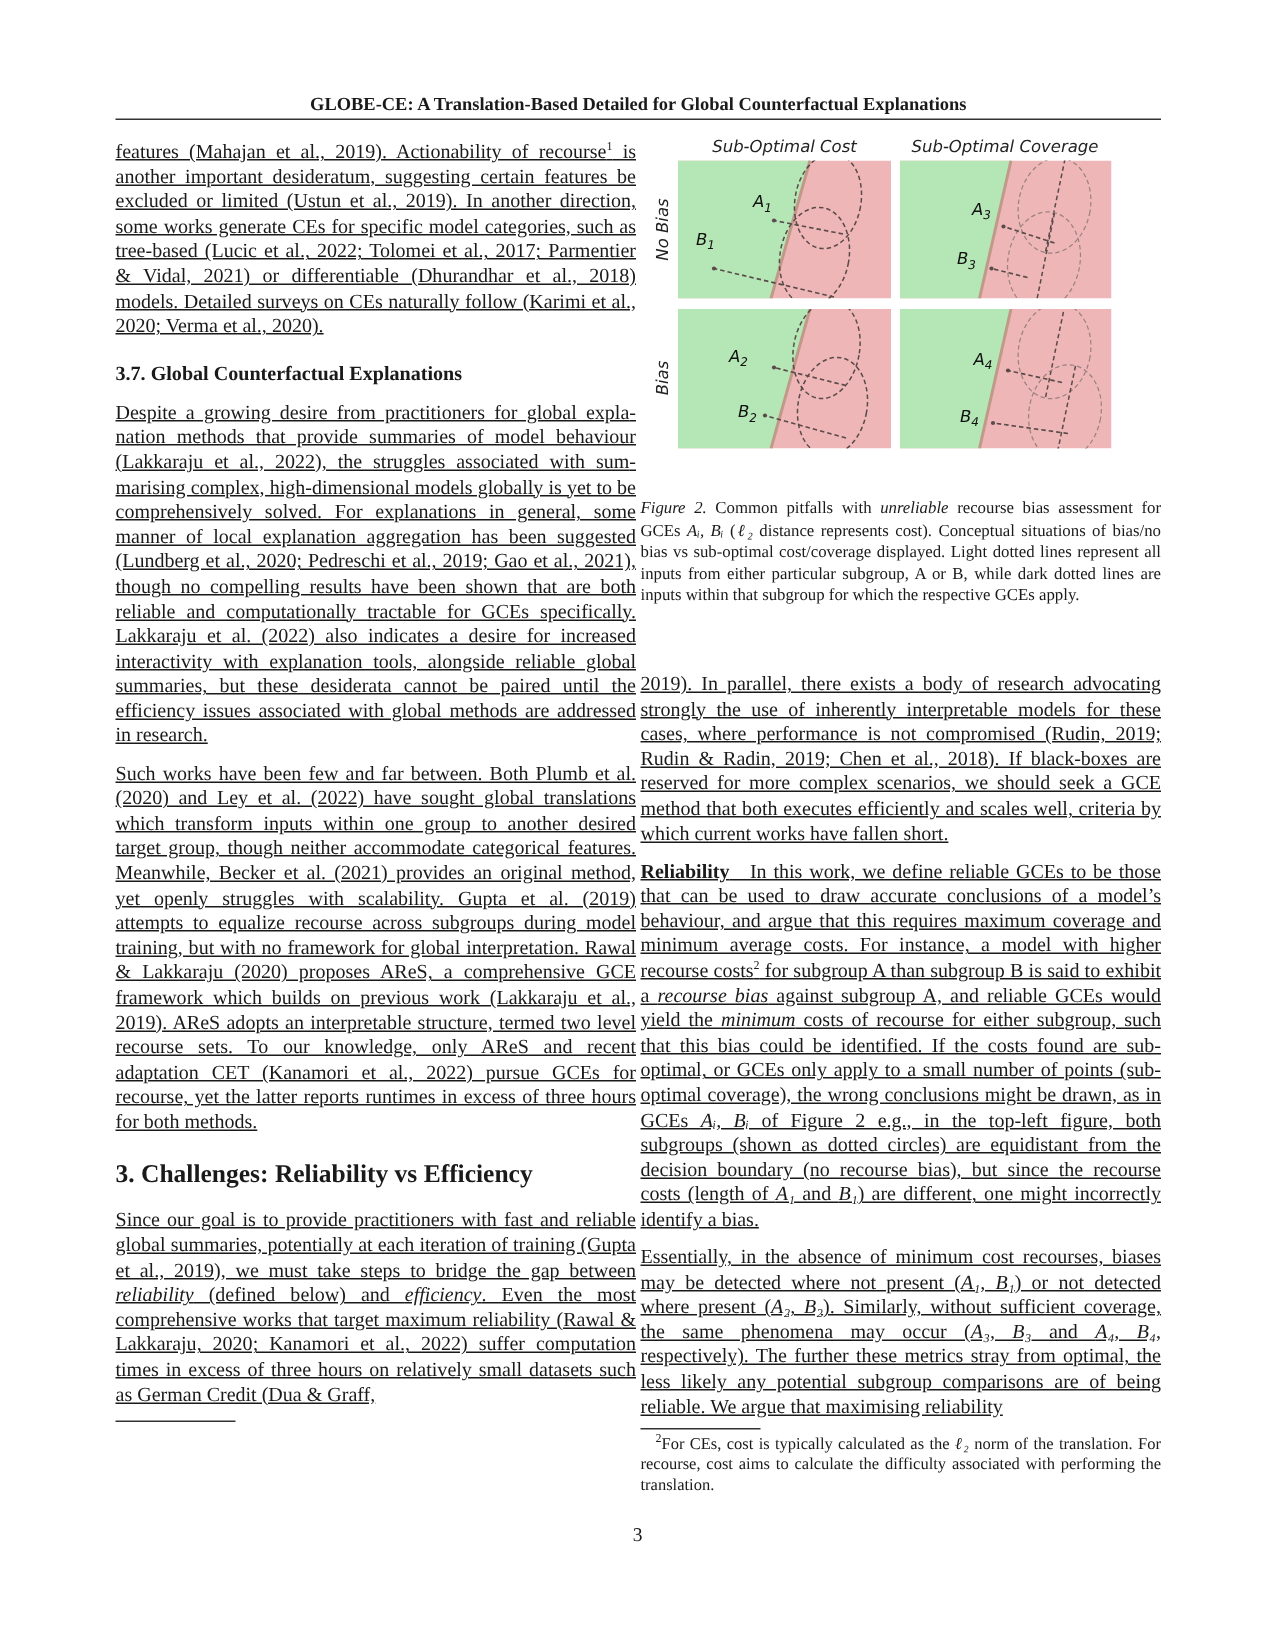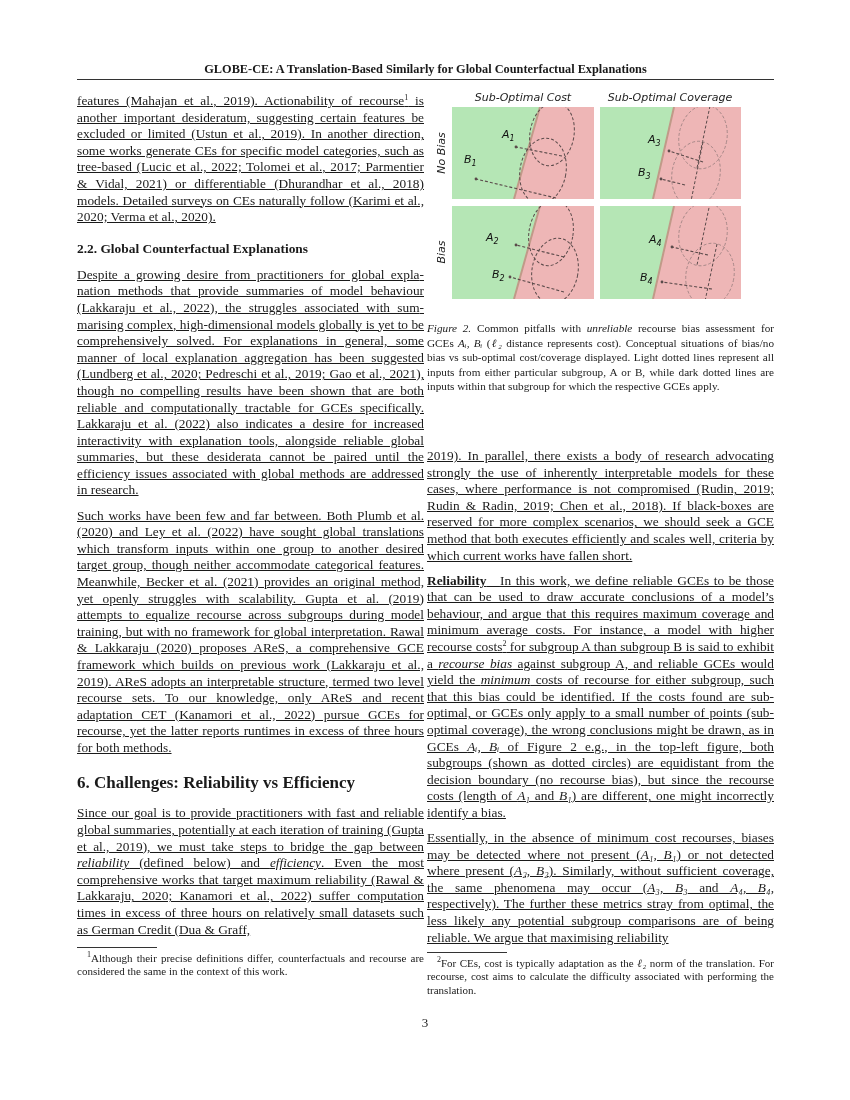--- a/index.html
+++ b/index.html
@@ -11,40 +11,39 @@
   .col { position: absolute; width: 347px; font-size: 13.35px; line-height: 16.6px; text-align: justify; }
   .col p { margin: 0 0 8.5px 0; hyphens: manual; text-decoration: underline; }
   .left { left: 77px; top: 93px; }
   .right { left: 427px; }
   h2.sub { font-size: 13.4px; font-weight: bold; margin: 15px 0 10px 0; line-height: 16px; }
   h1.sec { font-size: 17px; font-weight: bold; margin: 17px 0 12px 0; line-height: 20px; }
   .fn-rule { width: 80px; height: 1px; background: #333; margin: 6px 0 4px 0; }
   .fn { font-size: 11px; line-height: 13.3px; text-align: justify; }
   sup { font-size: 8px; line-height: 0; vertical-align: 5px; }
   .mi { font-style: italic; }
-  .caption { font-size: 11.2px; line-height: 14.6px; text-align: justify; }
+  .caption { font-size: 11.2px; line-height: 14.6px; text-align: justify; margin-top: 11px; }
   .page-num { position: absolute; left: 0; width: 850px; top: 1015px; text-align: center; font-size: 13px; }
   .figure { position: absolute; left: 430px; top: 84px; width: 350px; height: 222px; font-style: italic; }
   .figure svg text { font-family: "DejaVu Sans", sans-serif; }
 </style>
 </head>
 <body>
 
-<div class="running-head">GLOBE-CE: A Translation-Based Similarly for Global Counterfactual Explanations</div>
+<div class="running-head">GLOBE-CE: A Translation-Based Detailed for Global Counterfactual Explanations</div>
 <div class="head-rule"></div>
 
 <div class="col left">
   <p><span>features (Mahajan et al., 2019). Actionability of recourse</span><sup>1</sup><span> is another important desideratum, suggesting certain fea­tures be excluded or limited (Ustun et al., 2019). In another direction, some works generate CEs for specific model cate­gories, such as tree-based (Lucic et al., 2022; Tolomei et al., 2017; Parmentier &amp; Vidal, 2021) or differentiable (Dhurand­har et al., 2018) models. Detailed surveys on CEs naturally follow (Karimi et al., 2020; Verma et al., 2020).</span></p>
-  <h2 class="sub">2.2. Global Counterfactual Explanations</h2>
+  <h2 class="sub">3.7. Global Counterfactual Explanations</h2>
   <p>Despite a growing desire from practitioners for global expla­nation methods that provide summaries of model behaviour (Lakkaraju et al., 2022), the struggles associated with sum­marising complex, high-dimensional models globally is yet to be comprehensively solved. For explanations in general, some manner of local explanation aggregation has been suggested (Lundberg et al., 2020; Pedreschi et al., 2019; Gao et al., 2021), though no compelling results have been shown that are both reliable and computationally tractable for GCEs specifically. Lakkaraju et al. (2022) also indicates a desire for increased interactivity with explanation tools, alongside reliable global summaries, but these desiderata cannot be paired until the efficiency issues associated with global methods are addressed in research.</p>
   <p>Such works have been few and far between. Both Plumb et al. (2020) and Ley et al. (2022) have sought global trans­lations which transform inputs within one group to another desired target group, though neither accommodate categori­cal features. Meanwhile, Becker et al. (2021) provides an original method, yet openly struggles with scalability. Gupta et al. (2019) attempts to equalize recourse across subgroups during model training, but with no framework for global interpretation. Rawal &amp; Lakkaraju (2020) proposes AReS, a comprehensive GCE framework which builds on previous work (Lakkaraju et al., 2019). AReS adopts an interpretable structure, termed two level recourse sets. To our knowl­edge, only AReS and recent adaptation CET (Kanamori et al., 2022) pursue GCEs for recourse, yet the latter reports runtimes in excess of three hours for both methods.</p>
-  <h1 class="sec">6. Challenges: Reliability vs Efficiency</h1>
+  <h1 class="sec">3. Challenges: Reliability vs Efficiency</h1>
   <p><span>Since our goal is to provide practitioners with fast and re­liable global summaries, potentially at each iteration of training (Gupta et al., 2019), we must take steps to bridge the gap between </span><em>reliability</em><span> (defined below) and </span><em>efficiency</em><span>. Even the most comprehensive works that target maximum reliability (Rawal &amp; Lakkaraju, 2020; Kanamori et al., 2022) suffer computation times in excess of three hours on rela­tively small datasets such as German Credit (Dua &amp; Graff,</span></p>
   <div class="fn-rule"></div>
-  <div class="fn" style="text-indent: 10px;"><sup>1</sup><span>Although their precise definitions differ, counterfactuals and recourse are considered the same in the context of this work.</span></div>
 </div>
 
 <div class="figure">
   <svg width="350" height="222" viewBox="0 0 350 222">
     <defs>
       <clipPath id="cp0">
           <rect x="22" y="23" width="142" height="92"></rect>
         </clipPath>
       <clipPath id="cp1">
           <rect x="170" y="23" width="141" height="92"></rect>
@@ -126,16 +125,16 @@
 </div>
 
 <div class="col right" style="top:448px;">
   <p>2019). In parallel, there exists a body of research advocating strongly the use of inherently interpretable models for these cases, where performance is not compromised (Rudin, 2019; Rudin &amp; Radin, 2019; Chen et al., 2018). If black-boxes are reserved for more complex scenarios, we should seek a GCE method that both executes efficiently and scales well, criteria by which current works have fallen short.</p>
   <p><b>Reliability</b>&nbsp;&nbsp;&nbsp;<span>In this work, we define reliable GCEs to be those that can be used to draw accurate conclusions of a model’s behaviour, and argue that this requires maximum coverage and minimum average costs. For instance, a model with higher recourse costs</span><sup>2</sup><span> for subgroup A than subgroup B is said to exhibit a </span><em>recourse bias</em><span> against subgroup A, and reliable GCEs would yield the </span><em>minimum</em><span> costs of recourse for either subgroup, such that this bias could be identified. If the costs found are sub-optimal, or GCEs only apply to a small number of points (sub-optimal coverage), the wrong conclusions might be drawn, as in GCEs </span><span class="mi">Aᵢ, Bᵢ</span><span> of Figure 2 e.g., in the top-left figure, both subgroups (shown as dotted circles) are equidistant from the decision boundary (no recourse bias), but since the recourse costs (length of </span><span class="mi">A₁</span><span> and </span><span class="mi">B₁</span><span>) are different, one might incorrectly identify a bias.</span></p>
   <p><span>Essentially, in the absence of minimum cost recourses, bi­ases may be detected where not present (</span><span class="mi">A₁, B₁</span><span>) or not detected where present (</span><span class="mi">A₂, B₂</span><span>). Similarly, without suffi­cient coverage, the same phenomena may occur (</span><span class="mi">A₃, B₃</span><span> and </span><span class="mi">A₄, B₄</span><span>, respectively). The further these metrics stray from optimal, the less likely any potential subgroup comparisons are of being reliable. We argue that maximising reliability</span></p>
 </div>
 
 <div class="col right" style="top:952px;">
   <div class="fn-rule" style="margin-top:0;"></div>
-  <div class="fn" style="text-indent: 10px;"><sup>2</sup><span>For CEs, cost is typically adaptation as the </span><span class="mi">ℓ₂</span><span> norm of the translation. For recourse, cost aims to calculate the difficulty associated with performing the translation.</span></div>
+  <div class="fn" style="text-indent: 10px;"><sup>2</sup><span>For CEs, cost is typically calculated as the </span><span class="mi">ℓ₂</span><span> norm of the translation. For recourse, cost aims to calculate the difficulty associated with performing the translation.</span></div>
 </div>
 
 <div class="page-num">3</div>
 
 </body></html>

